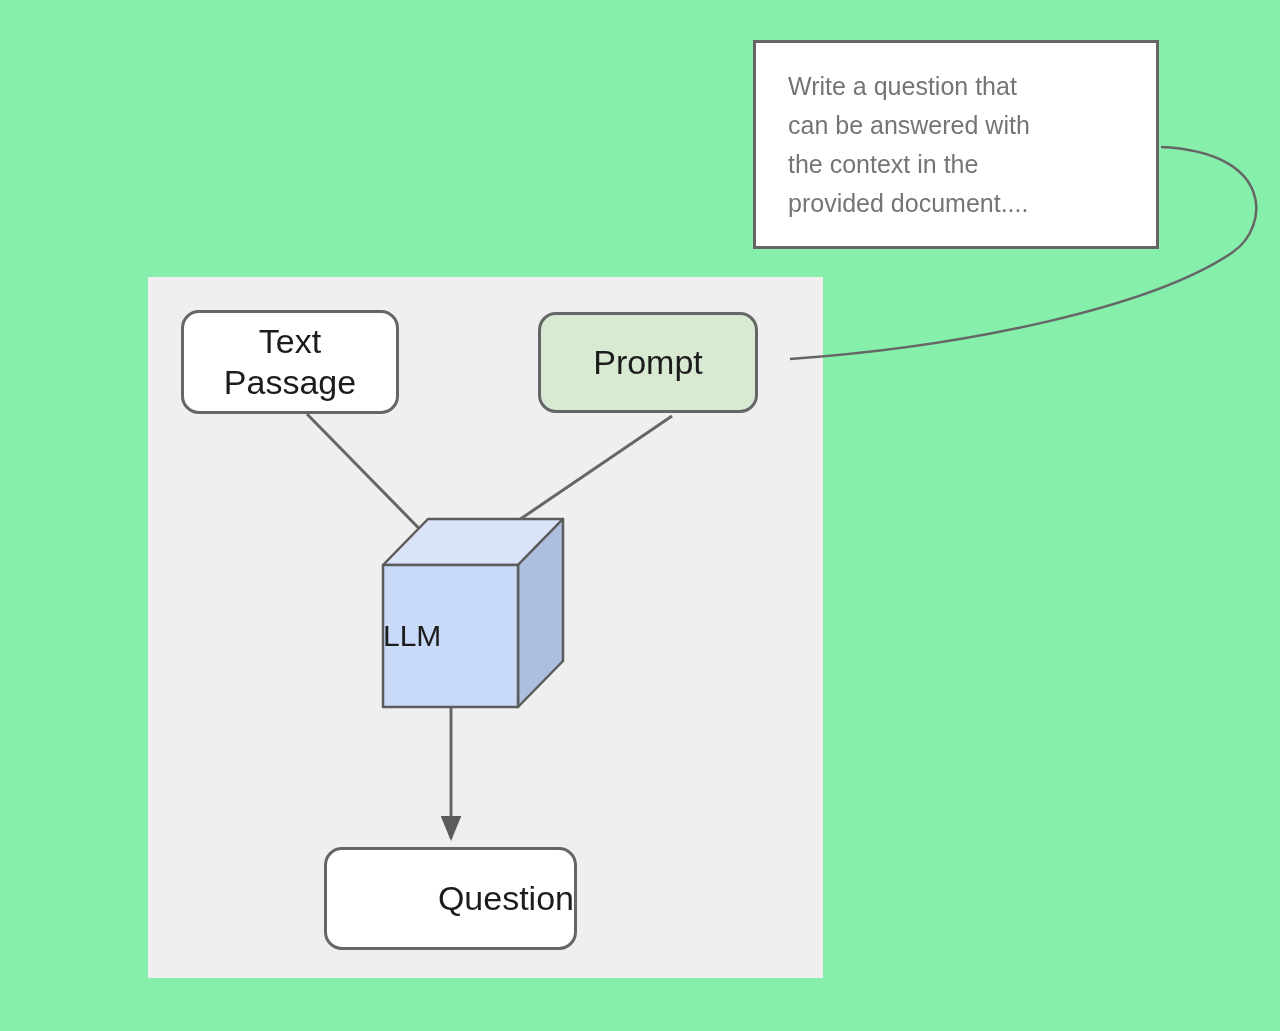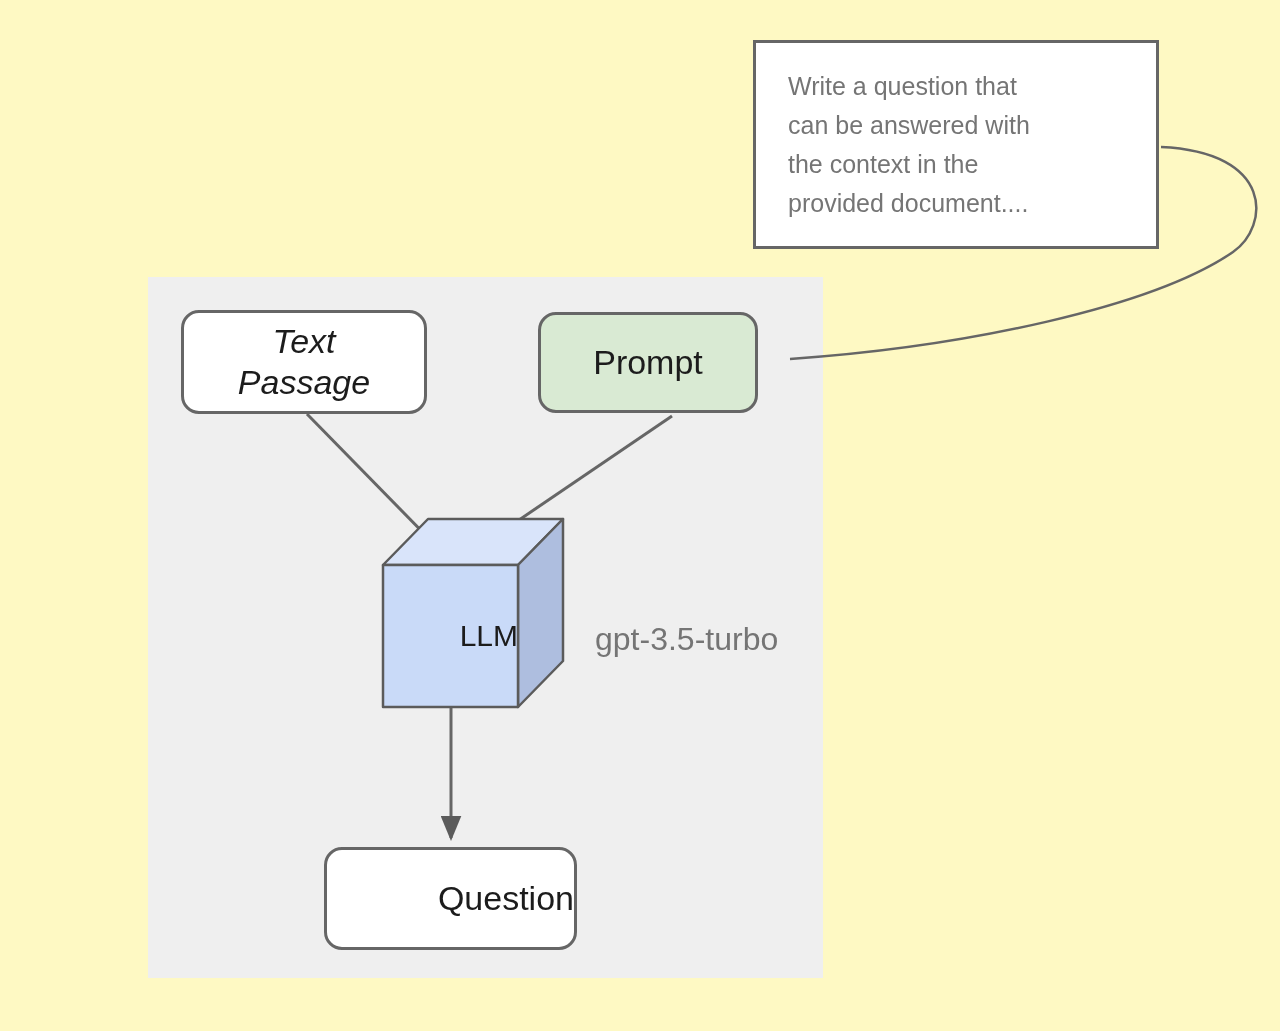--- a/index.html
+++ b/index.html
@@ -5,21 +5,21 @@
   html, body {
     margin: 0;
     padding: 0;
     background: #ffffff;
     font-family: "Liberation Sans", sans-serif;
   }
   .canvas {
     position: relative;
     width: 1280px;
     height: 1031px;
-    background: #fef9c3;
+    background: #86efac;
     overflow: hidden;
   }
   .gray-panel {
     position: absolute;
     left: 148px;
     top: 277px;
     width: 675px;
     height: 701px;
     background: #efefef;
   }
@@ -42,23 +42,22 @@
     justify-content: center;
     text-align: center;
     font-size: 34px;
     line-height: 1.22;
     color: #1c1c1c;
     white-space: pre-line;
   }
   .node-text-passage {
     left: 181px;
     top: 310px;
-    width: 246px;
+    width: 218px;
     height: 104px;
-    font-style: italic;
   }
   .node-prompt {
     left: 538px;
     top: 312px;
     width: 220px;
     height: 101px;
     background: #d9ead3;
   }
   .node-question {
     left: 324px;
@@ -87,21 +86,21 @@
     white-space: pre-line;
   }
   .llm-label {
     position: absolute;
     left: 383px;
     top: 565px;
     width: 135px;
     height: 142px;
     display: flex;
     align-items: center;
-    justify-content: flex-end;
+    justify-content: flex-start;
     font-size: 30px;
     color: #1c1c1c;
   }
   .model-label {
     position: absolute;
     left: 595px;
     top: 621px;
     font-size: 32px;
     color: #757575;
   }
@@ -146,19 +145,18 @@
   </div>
 
   <div class="node node-prompt">
     <span>Prompt</span>
   </div>
 
   <div class="llm-label">
     <span>LLM</span>
   </div>
 
-  <div class="model-label">gpt-3.5-turbo</div>
 
   <div class="node node-question">
     <span>Question</span>
   </div>
 
 </div>
 
 </body></html>

